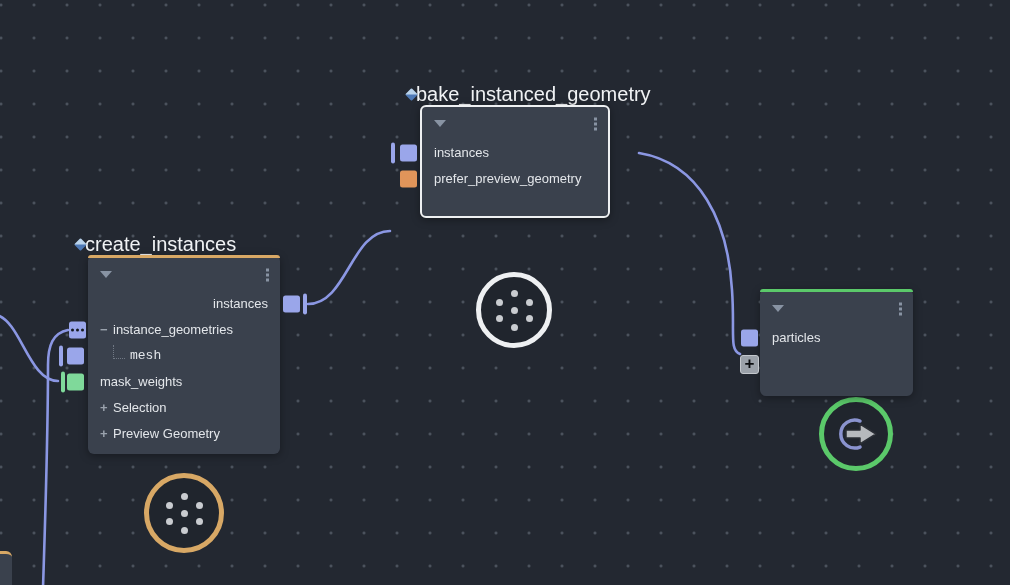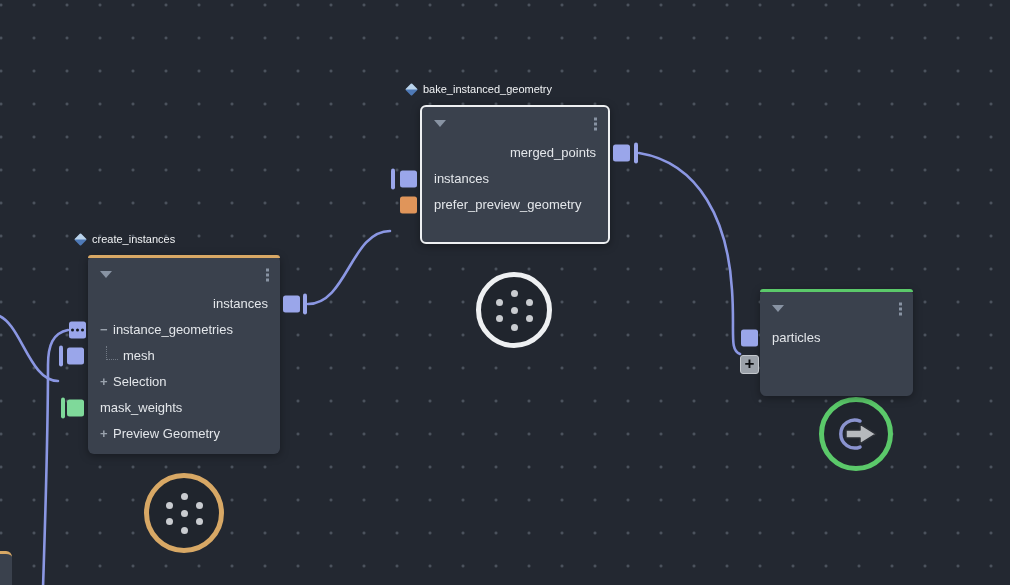--- a/index.html
+++ b/index.html
@@ -37,22 +37,22 @@
   .port{position:absolute;width:17px;height:17px;border-radius:2.5px;
         top:50%;transform:translateY(-50%);}
   .bar{position:absolute;width:4px;height:21px;border-radius:2px;
        top:50%;transform:translateY(-50%);}
   .c-blue{background:var(--port_blue,#9aa6ea);}
   .c-green{background:var(--port_green,#7fd99a);}
   .c-orange{background:var(--port_orange,#e0955a);}
   .pdots{position:absolute;inset:0;display:flex;align-items:center;justify-content:center;gap:2px;}
   .pdots i{width:3px;height:3px;border-radius:50%;background:#161a21;}
   
-  .ntitle{position:absolute;z-index:3;display:flex;align-items:center;gap:7px;
-          color:#f0f2f4;font-size:11px;white-space:nowrap;justify-content:center;}
+  .ntitle{position:absolute;z-index:3;display:flex;align-items:center;
+          color:#f0f2f4;font-size:20px;white-space:nowrap;justify-content:center;}
   .diamond{width:9px;height:9px;border-radius:1px;transform:rotate(45deg);
            background:linear-gradient(135deg,#b9d3ec 45%,#4e79b6 55%);}
   
   .badge{position:absolute;z-index:2;border-radius:50%;background:#20252d;}
   .badge.dots i{position:absolute;left:50%;top:50%;width:7px;height:7px;margin:-3.5px;
                 border-radius:50%;background:#c9ccd0;}
   .badge.dots i:nth-child(1){transform:translate(0,-17px);}
   .badge.dots i:nth-child(2){transform:translate(-15px,-8px);}
   .badge.dots i:nth-child(3){transform:translate(15px,-8px);}
   .badge.dots i:nth-child(4){transform:translate(0,0);}
@@ -135,51 +135,46 @@
     <div class="row in">
       <span class="port c-blue" style="left:-19px;">
         <span class="pdots">
             <i></i>
             <i></i>
             <i></i>
           </span>
       </span>
       <span class="pfx">−</span><span>instance_geometries</span>
     </div>
-    <div class="row in" style="padding-left:4px;">
+    <div class="row in" style="padding-left:11px;font-family:Liberation Mono, monospace;">
       <span class="bar c-blue" style="left:-29px;"></span>
       <span class="port c-blue" style="left:-21px;"></span>
       <span class="tree"></span><span>mesh</span>
     </div>
     <div class="row in">
-      <span class="pfx">+</span><span>Selection</span>
-    </div>
-    <div class="row in">
       <span class="bar c-green" style="left:-27px;"></span>
       <span class="port c-green" style="left:-21px;"></span>
       <span>mask_weights</span>
+    </div>
+    <div class="row in">
+      <span class="pfx">+</span><span>Selection</span>
     </div>
     <div class="row in" style="margin-bottom:7px;">
       <span class="pfx">+</span><span>Preview Geometry</span>
     </div>
   </div>
 
   <div class="node selected" style="left:420px;top:105px;width:186px;">
     <div class="hdr">
       <span class="tri"></span>
       <span class="kebab">
           <i></i>
           <i></i>
           <i></i>
         </span>
-    </div>
-    <div class="row out">
-      <span>merged_points</span>
-      <span class="port c-blue" style="right:-22px;"></span>
-      <span class="bar c-blue" style="right:-30px;"></span>
     </div>
     <div class="row in">
       <span class="bar c-blue" style="left:-31px;"></span>
       <span class="port c-blue" style="left:-22px;"></span>
       <span>instances</span>
     </div>
     <div class="row in" style="margin-bottom:24px;">
       <span class="port c-orange" style="left:-22px;"></span>
       <span>prefer_preview_geometry</span>
     </div>

